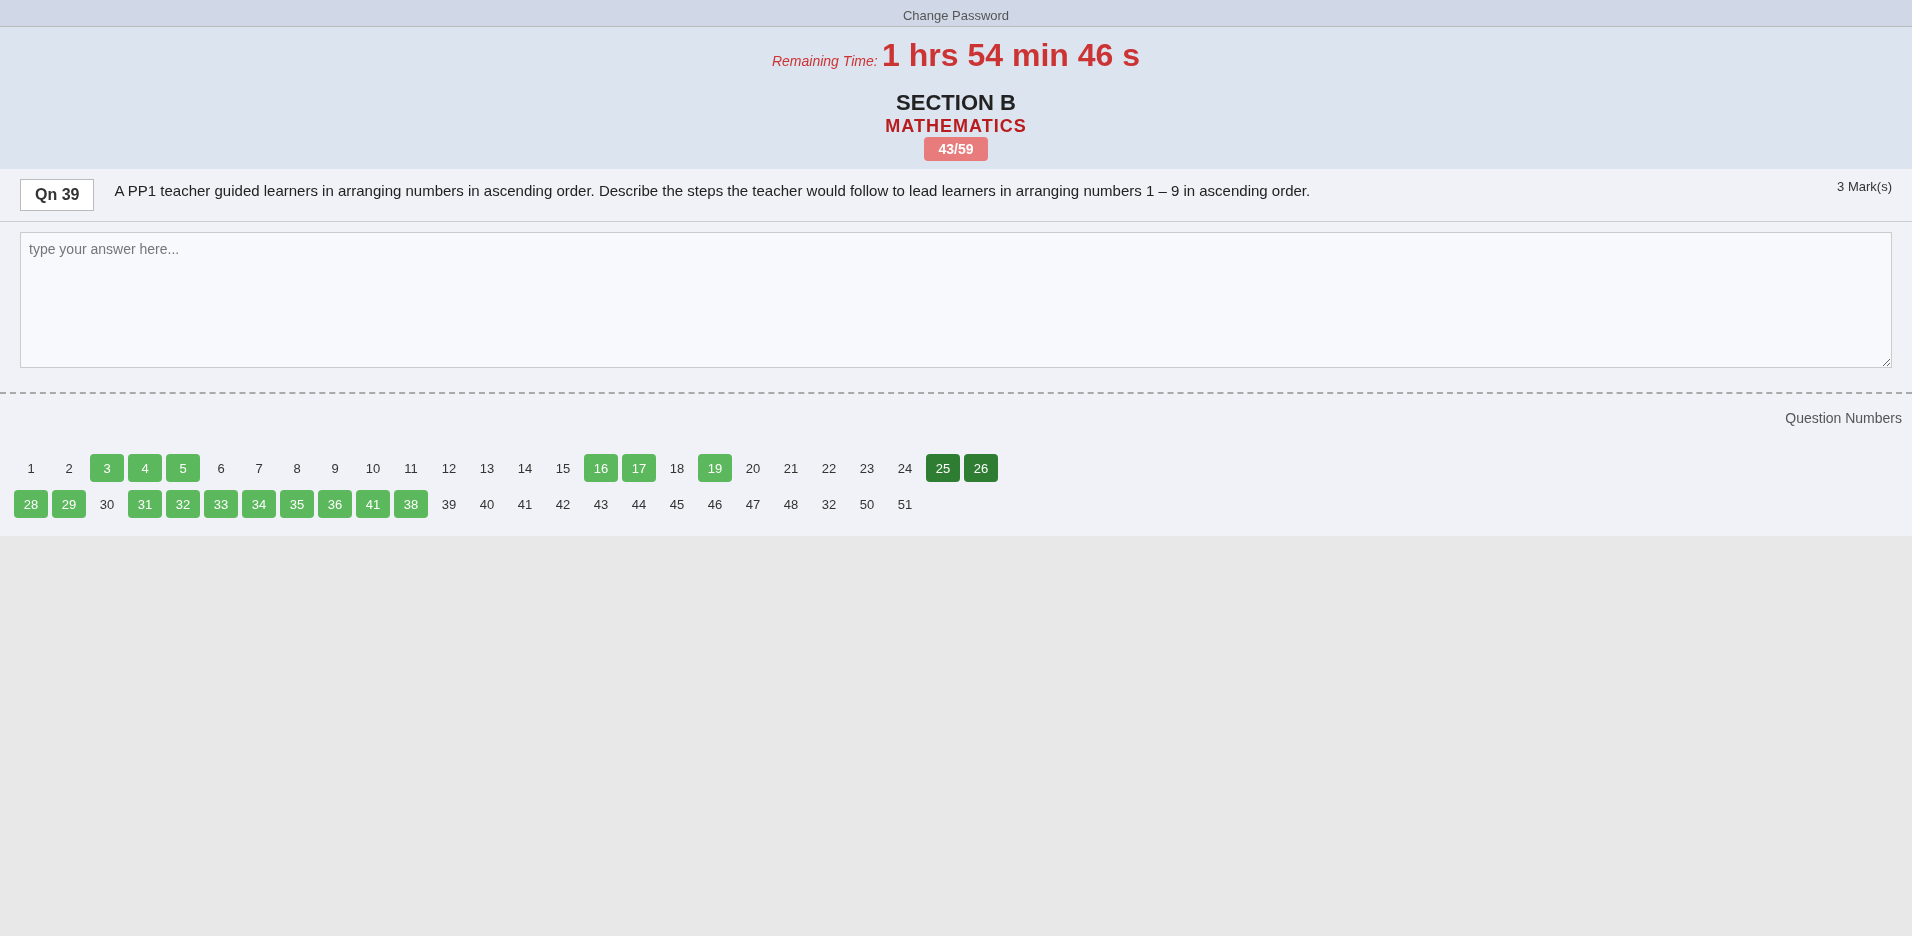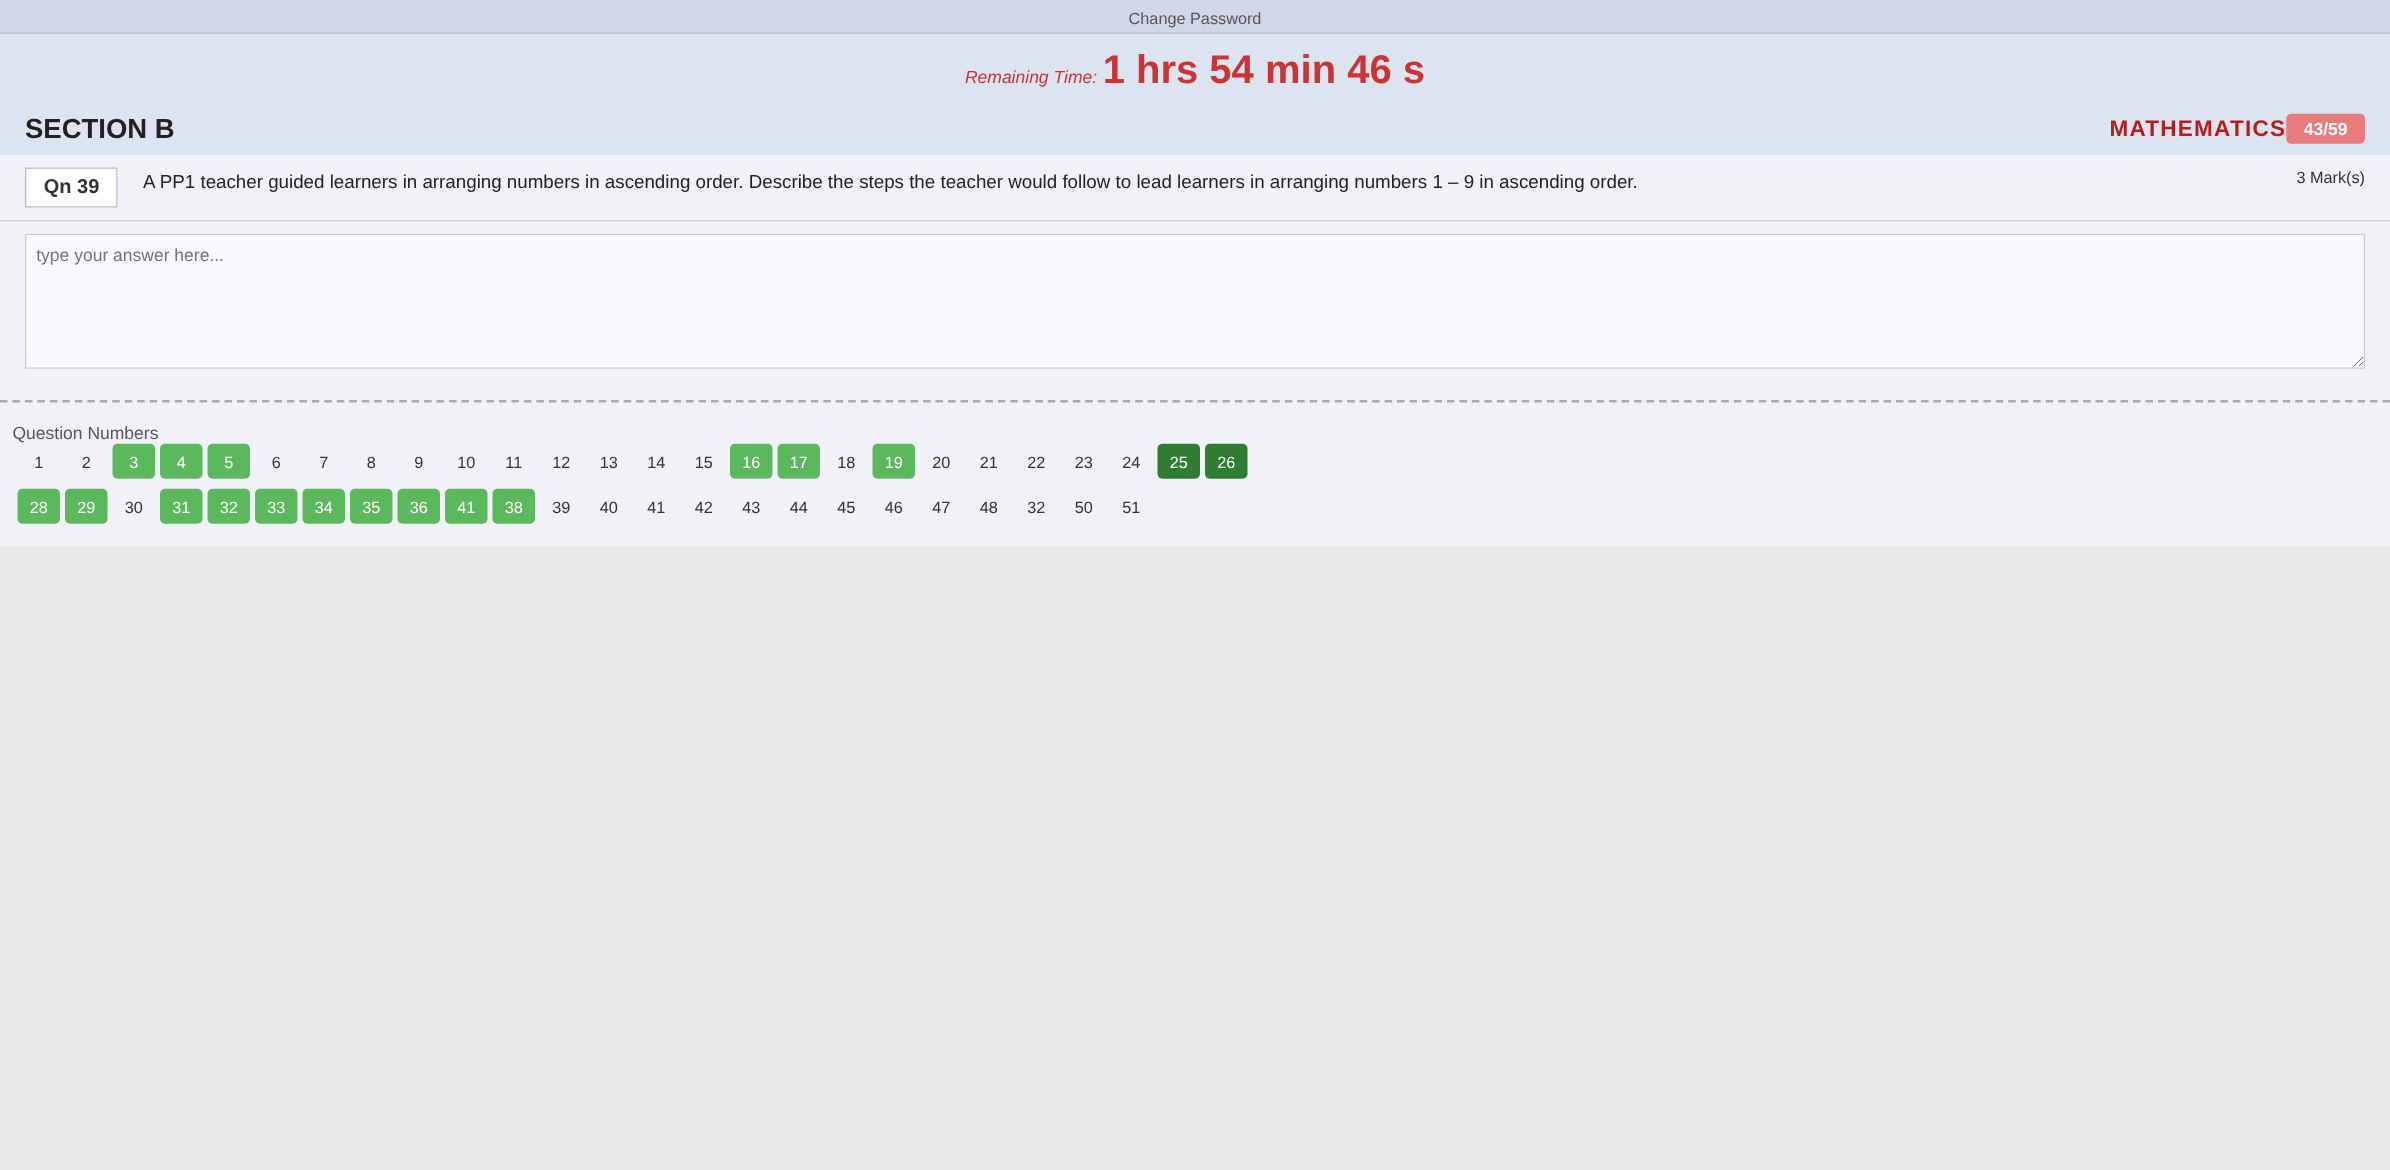--- a/index.html
+++ b/index.html
@@ -42,20 +42,21 @@
       font-weight: bold;
     }
 
     
     .section-header {
       background: #dce4f0;
       padding: 8px 20px;
       display: flex;
       align-items: center;
       justify-content: space-between;
+      flex-direction: column;
     }
     .section-title {
       font-size: 22px;
       font-weight: bold;
       color: #222;
     }
     .subject-title {
       flex: 1;
       text-align: right;
       font-size: 18px;
@@ -110,21 +111,21 @@
       flex-shrink: 0;
       white-space: nowrap;
     }
 
     
     .answer-area {
       padding: 10px 20px 10px 20px;
     }
     .answer-textarea {
       width: 100%;
-      height: 108px;
+      height: 136px;
       border: 1px solid #ccc;
       background: #f8f9fc;
       padding: 8px;
       font-size: 14px;
       color: #888;
       resize: vertical;
       font-family: Arial, sans-serif;
     }
 
     
@@ -166,24 +167,24 @@
       gap: 4px;
     }
 
     
     .nav-footer {
       border-top: 2px dashed #aaa;
       background: #f0f2f7;
       padding: 16px 10px 10px 10px;
     }
     .nav-footer-title {
-      text-align: left;
+      text-align: right;
       font-size: 14px;
       color: #555;
-      margin-bottom: 1px;
+      margin-bottom: 28px;
     }
     .question-numbers-row {
       display: flex;
       flex-wrap: wrap;
       gap: 4px;
       align-items: center;
       padding: 0 4px;
       margin-bottom: 8px;
     }
     .q-num {

